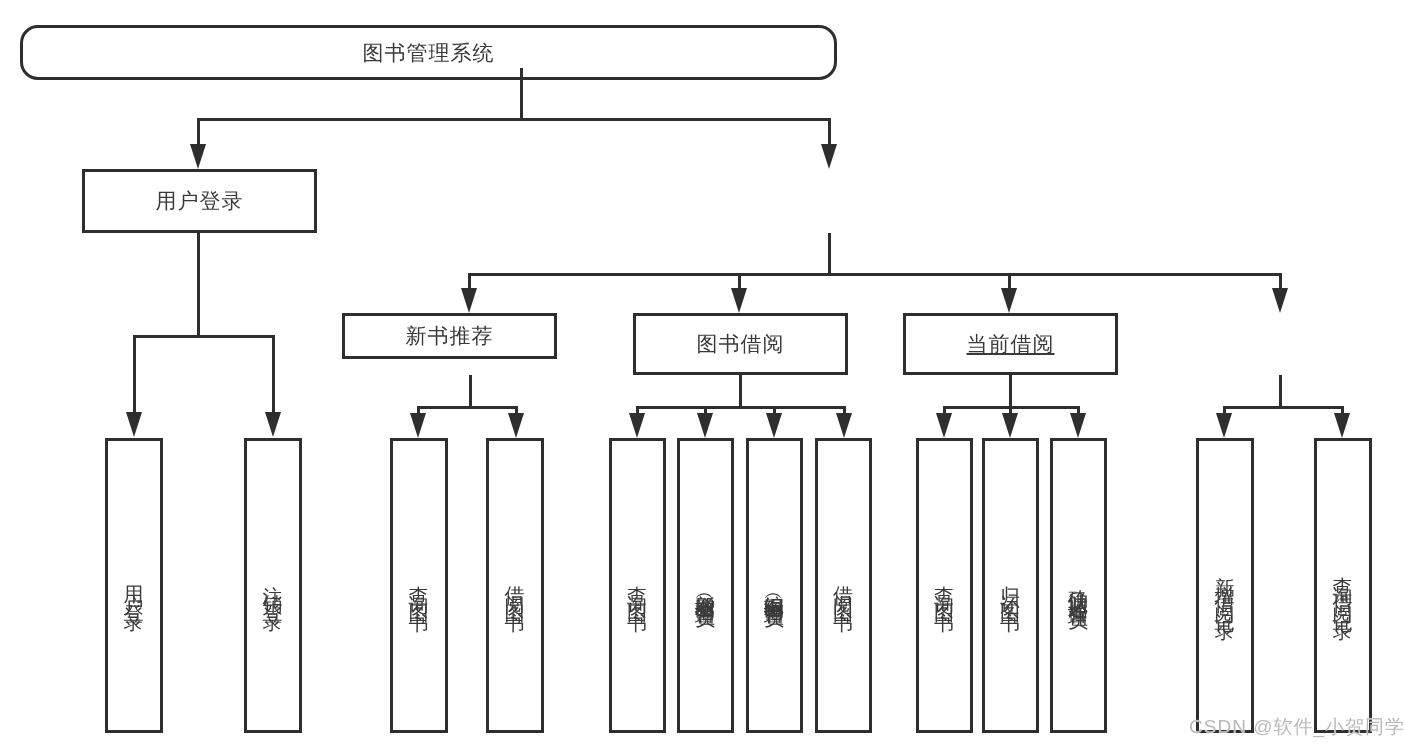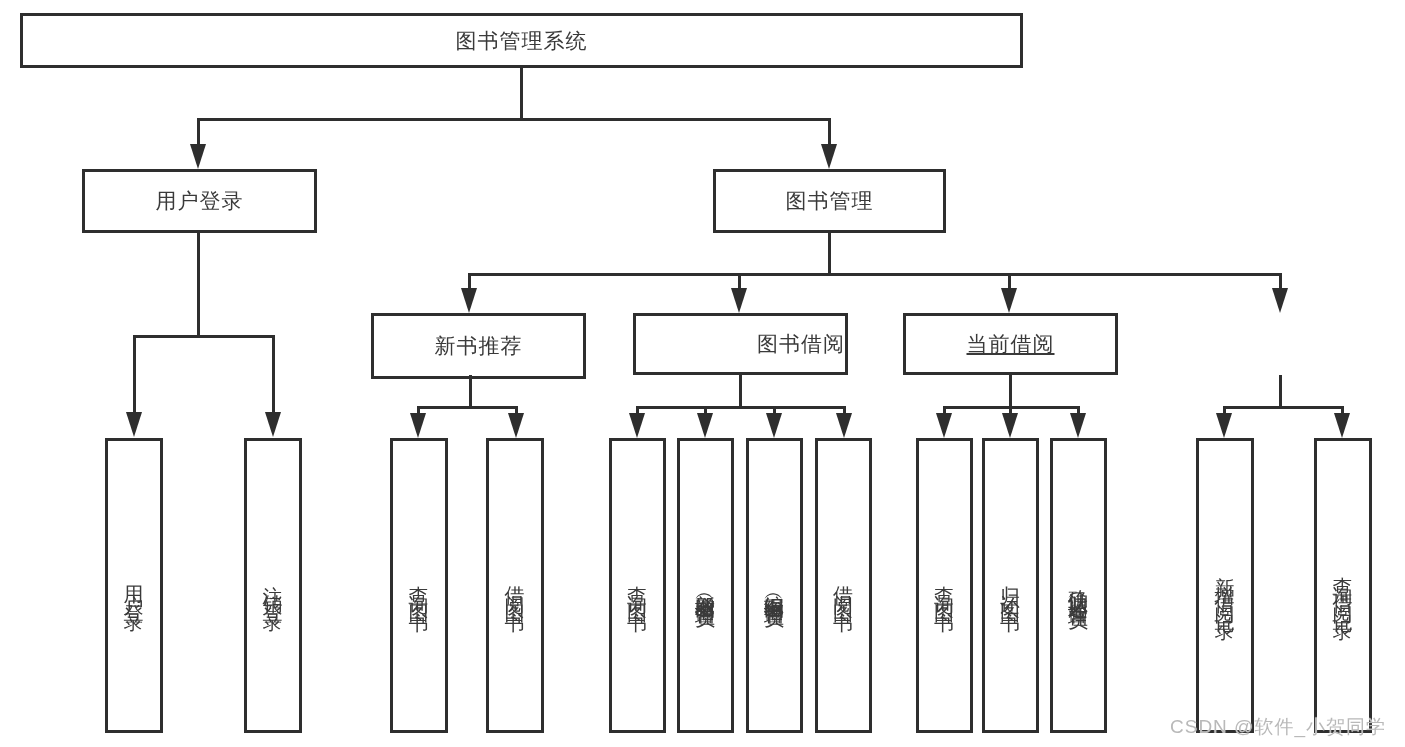--- a/index.html
+++ b/index.html
@@ -43,67 +43,65 @@
   }
   .watermark {
     position:absolute;
     left:1170px; top:714px;
     width:235px;
     font-size:19px;
     color:#b9b9b9;
     text-shadow:0 0 1px #ffffff;
     letter-spacing:1px;
     white-space:nowrap;
+    text-align:right;
   }
 </style>
 </head>
 <body>
 
 <div id="canvas">
 
-  <div class="box" style="left:20px; top:13px; width:1003px; height:55px;">
+  <div class="box" style="left:20px; top:25px; width:817px; height:55px;border-radius:18px;">
     <span>图书管理系统</span>
   </div>
 
   <div class="vline" style="left:520px; top:68px; height:50px;"></div>
   <div class="hline" style="left:197px; top:118px; width:634px;"></div>
   <div class="vline" style="left:197px; top:118px; height:28px;"></div>
   <div class="arrowhead" style="left:190px; top:144px;"></div>
   <div class="vline" style="left:828px; top:118px; height:28px;"></div>
   <div class="arrowhead" style="left:821px; top:144px;"></div>
 
   <div class="box" style="left:82px; top:169px; width:235px; height:64px;">
     <span>用户登录</span>
-  </div>
-  <div class="box" style="left:713px; top:169px; width:233px; height:64px;">
-    <span>图书管理</span>
   </div>
 
   <div class="vline" style="left:197px; top:233px; height:102px;"></div>
   <div class="hline" style="left:133px; top:335px; width:142px;"></div>
   <div class="vline" style="left:133px; top:335px; height:78px;"></div>
   <div class="arrowhead" style="left:126px; top:412px;"></div>
   <div class="vline" style="left:272px; top:335px; height:78px;"></div>
   <div class="arrowhead" style="left:265px; top:412px;"></div>
 
   <div class="vline" style="left:828px; top:233px; height:40px;"></div>
   <div class="hline" style="left:468px; top:273px; width:814px;"></div>
   <div class="vline" style="left:468px; top:273px; height:18px;"></div>
   <div class="arrowhead" style="left:461px; top:288px;"></div>
   <div class="vline" style="left:738px; top:273px; height:18px;"></div>
   <div class="arrowhead" style="left:731px; top:288px;"></div>
   <div class="vline" style="left:1008px; top:273px; height:18px;"></div>
   <div class="arrowhead" style="left:1001px; top:288px;"></div>
   <div class="vline" style="left:1279px; top:273px; height:18px;"></div>
   <div class="arrowhead" style="left:1272px; top:288px;"></div>
 
-  <div class="box" style="left:371px; top:313px; width:215px; height:66px;">
+  <div class="box" style="left:342px; top:313px; width:215px; height:46px;">
     <span>新书推荐</span>
   </div>
-  <div class="box" style="left:633px; top:313px; width:215px; height:62px;justify-content:flex-end;">
+  <div class="box" style="left:633px; top:313px; width:215px; height:62px;">
     <span>图书借阅</span>
   </div>
   <div class="box" style="left:903px; top:313px; width:215px; height:62px;text-decoration:underline;">
     <span>当前借阅</span>
   </div>
 
   <div class="vline" style="left:469px; top:375px; height:31px;"></div>
   <div class="hline" style="left:417px; top:406px; width:101px;"></div>
   <div class="vline" style="left:417px; top:406px; height:9px;"></div>
   <div class="arrowhead" style="left:410px; top:413px;"></div>

